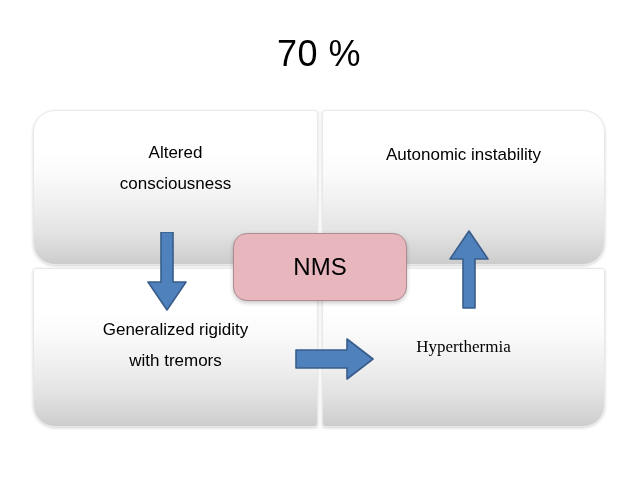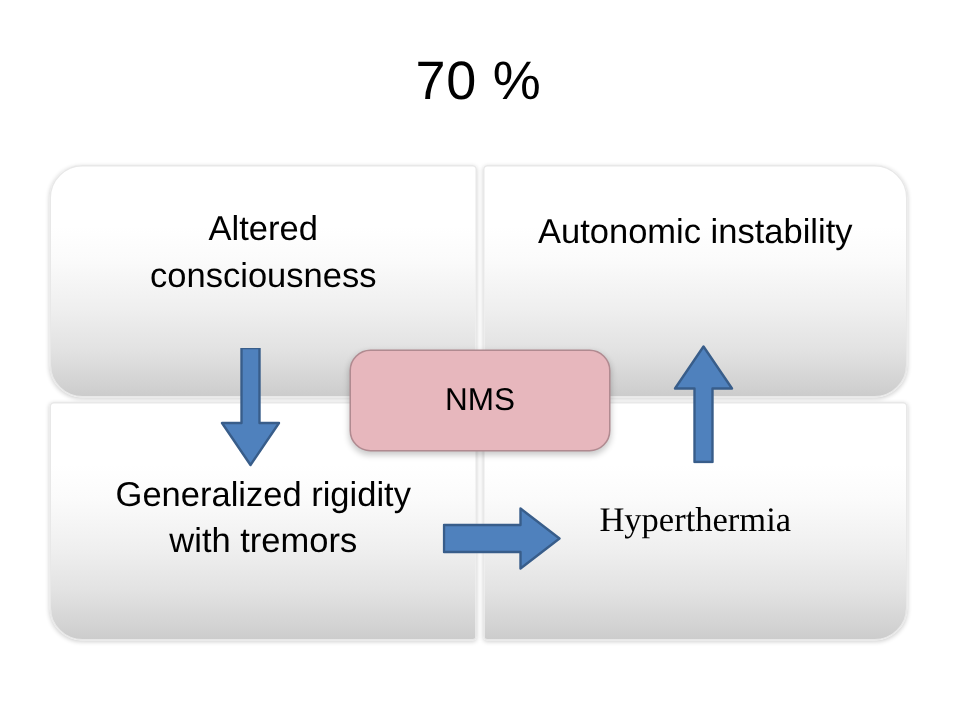--- a/index.html
+++ b/index.html
@@ -45,21 +45,21 @@
         #d2d2d2 95%,
         #cccccc 100%);
     border: 1px solid #e8e8e8;
     box-shadow: 0 1px 3px rgba(0,0,0,0.18),
                 inset 0 1px 0 rgba(255,255,255,0.95);
     display: flex;
     align-items: center;
     justify-content: center;
     text-align: center;
     color: #000000;
-    font-size: 23px;
+    font-size: 17px;
     line-height: 31px;
   }
   .quad .qlabel {
     display: block;
     padding: 0 10px;
     white-space: pre-line;
   }
 
   
   #quad-top-left {
@@ -95,21 +95,21 @@
     top: 233px;
     width: 174px;
     height: 68px;
     box-sizing: border-box;
     background: #e7b7bd;
     border: 1px solid #b08a90;
     border-radius: 14px;
     display: flex;
     align-items: center;
     justify-content: center;
-    font-size: 21px;
+    font-size: 24px;
     color: #000000;
     box-shadow: 0 2px 4px rgba(0,0,0,0.22);
     z-index: 5;
   }
 
   
   .arrow {
     position: absolute;
     z-index: 4;
   }

